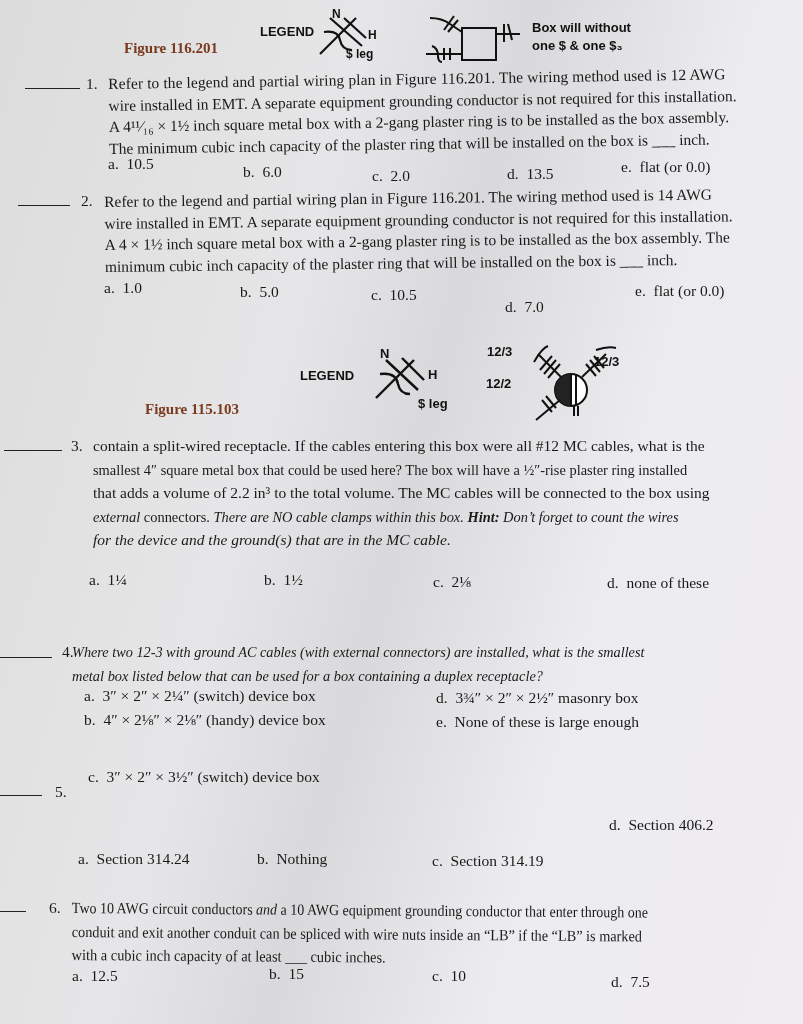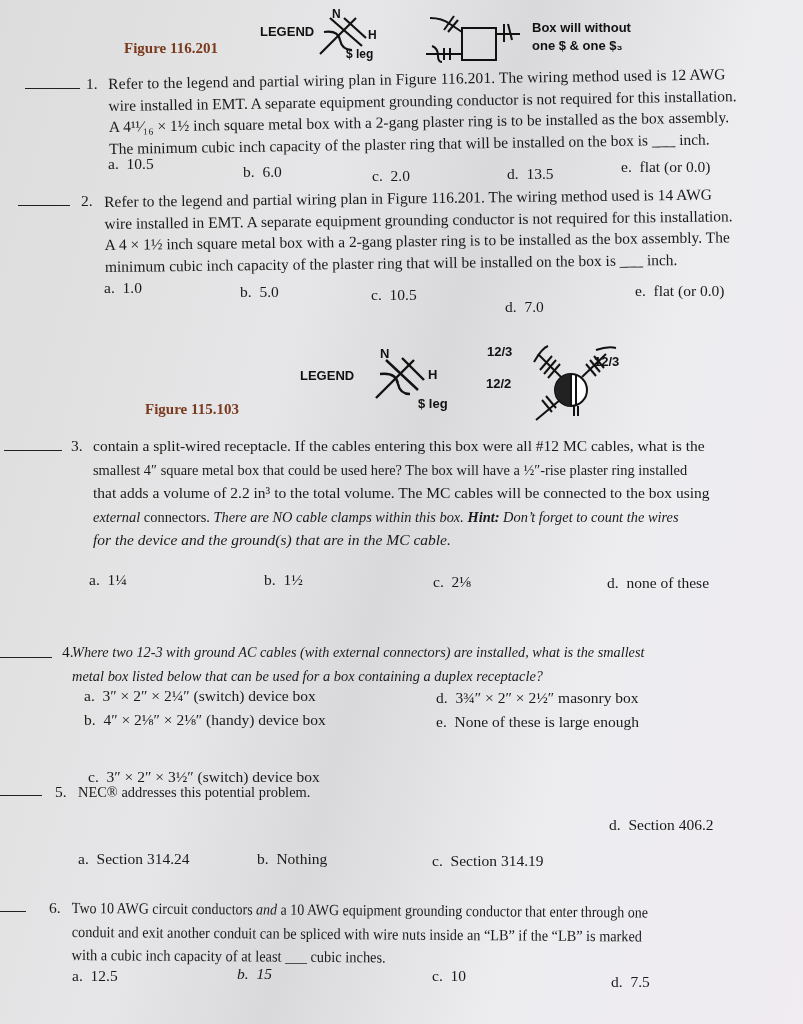--- a/index.html
+++ b/index.html
@@ -190,33 +190,32 @@
 <div class="opt" style="left:84px; top:687px;"><span>a.</span>&nbsp; <span>3″ × 2″ × 2¼″ (switch) device box</span></div>
 <div class="opt" style="left:84px; top:711px;"><span>b.</span>&nbsp; <span>4″ × 2⅛″ × 2⅛″ (handy) device box</span></div>
 <div class="opt" style="left:88px; top:735px;margin-top:33px;"><span>c.</span>&nbsp; <span>3″ × 2″ × 3½″ (switch) device box</span></div>
 <div class="opt" style="left:436px; top:689px;"><span>d.</span>&nbsp; <span>3¾″ × 2″ × 2½″ masonry box</span></div>
 <div class="opt" style="left:436px; top:713px;"><span>e.</span>&nbsp; <span>None of these is large enough</span></div>
 
 <div class="q" style="left:0; top:780px; width:803px; height:70px;">
   <div class="blank" style="left:0px; top:15px; width:42px;"></div>
   <div class="num" style="left:55px; top:0px;">5.</div>
   <div class="body" style="left:78px; top:0px;">
-    <p><span class="cond" style="transform:scaleX(0.93);">NEC® addresses this potential problem.</span></p>
   </div>
 </div>
 <div class="opt" style="left:78px; top:850px;"><span>a.</span>&nbsp; <span>Section 314.24</span></div>
 <div class="opt" style="left:257px; top:850px;"><span>b.</span>&nbsp; <span>Nothing</span></div>
 <div class="opt" style="left:432px; top:852px;font-family:Liberation Serif, serif;"><span>c.</span>&nbsp; <span>Section 314.19</span></div>
 <div class="opt" style="left:609px; top:816px;"><span>d.</span>&nbsp; <span>Section 406.2</span></div>
 
 <div class="q" style="left:0; top:896px; width:803px; height:70px;">
   <div class="blank" style="left:0px; top:15px; width:26px;"></div>
   <div class="num" style="left:49px; top:0px;">6.</div>
   <div class="body" style="left:72px; top:0px; transform: rotate(0.45deg); transform-origin:left top;">
     <p><span class="cond" style="transform:scaleX(0.9);"><span>Two 10 AWG circuit conductors </span><i>and</i><span> a 10 AWG equipment grounding conductor that enter through one</span></span></p>
     <p><span class="cond" style="transform:scaleX(0.92);">conduit and exit another conduit can be spliced with wire nuts inside an “LB” if the “LB” is marked</span></p>
     <p><span class="cond" style="transform:scaleX(0.93);">with a cubic inch capacity of at least ___ cubic inches.</span></p>
   </div>
 </div>
 <div class="opt" style="left:72px; top:967px;"><span>a.</span>&nbsp; <span>12.5</span></div>
-<div class="opt" style="left:237px; top:965px;font-style:italic;"><span>b.</span>&nbsp; <span>15</span></div>
+<div class="opt" style="left:269px; top:965px;"><span>b.</span>&nbsp; <span>15</span></div>
 <div class="opt" style="left:432px; top:967px;"><span>c.</span>&nbsp; <span>10</span></div>
 <div class="opt" style="left:611px; top:973px;"><span>d.</span>&nbsp; <span>7.5</span></div>
 
 </body></html>

